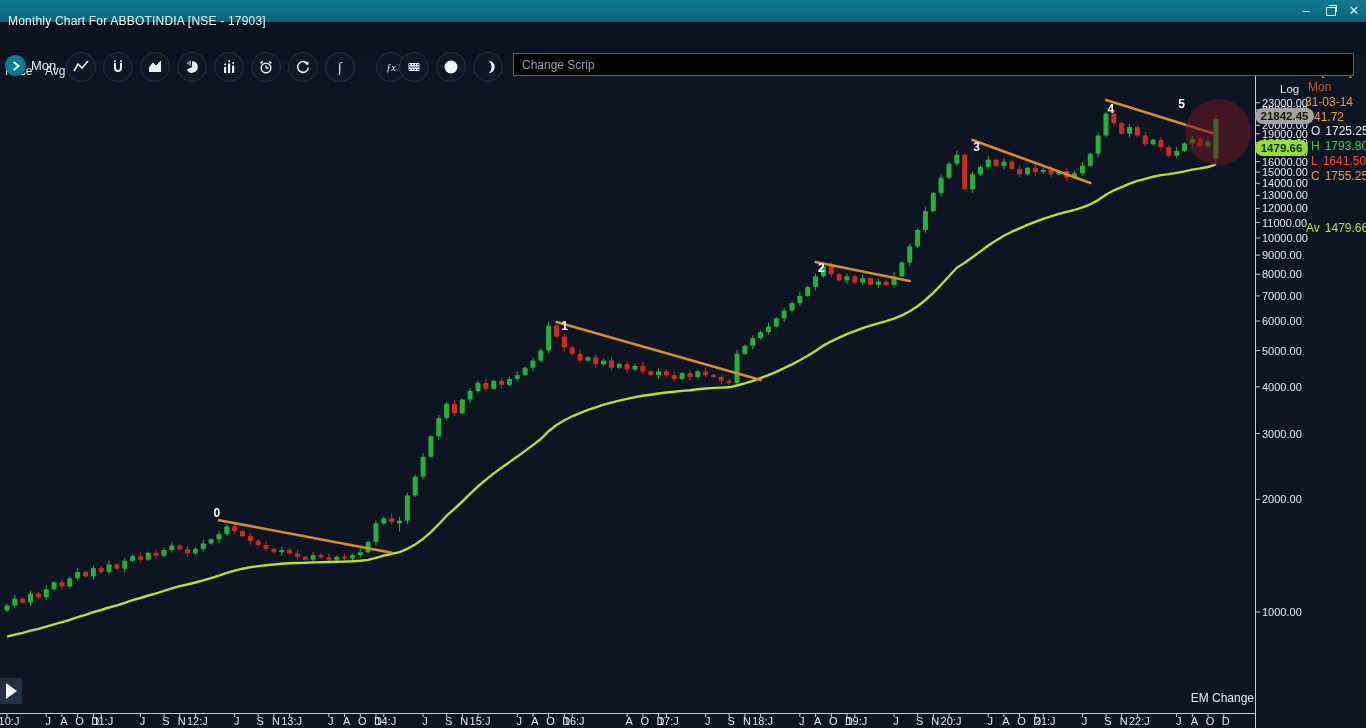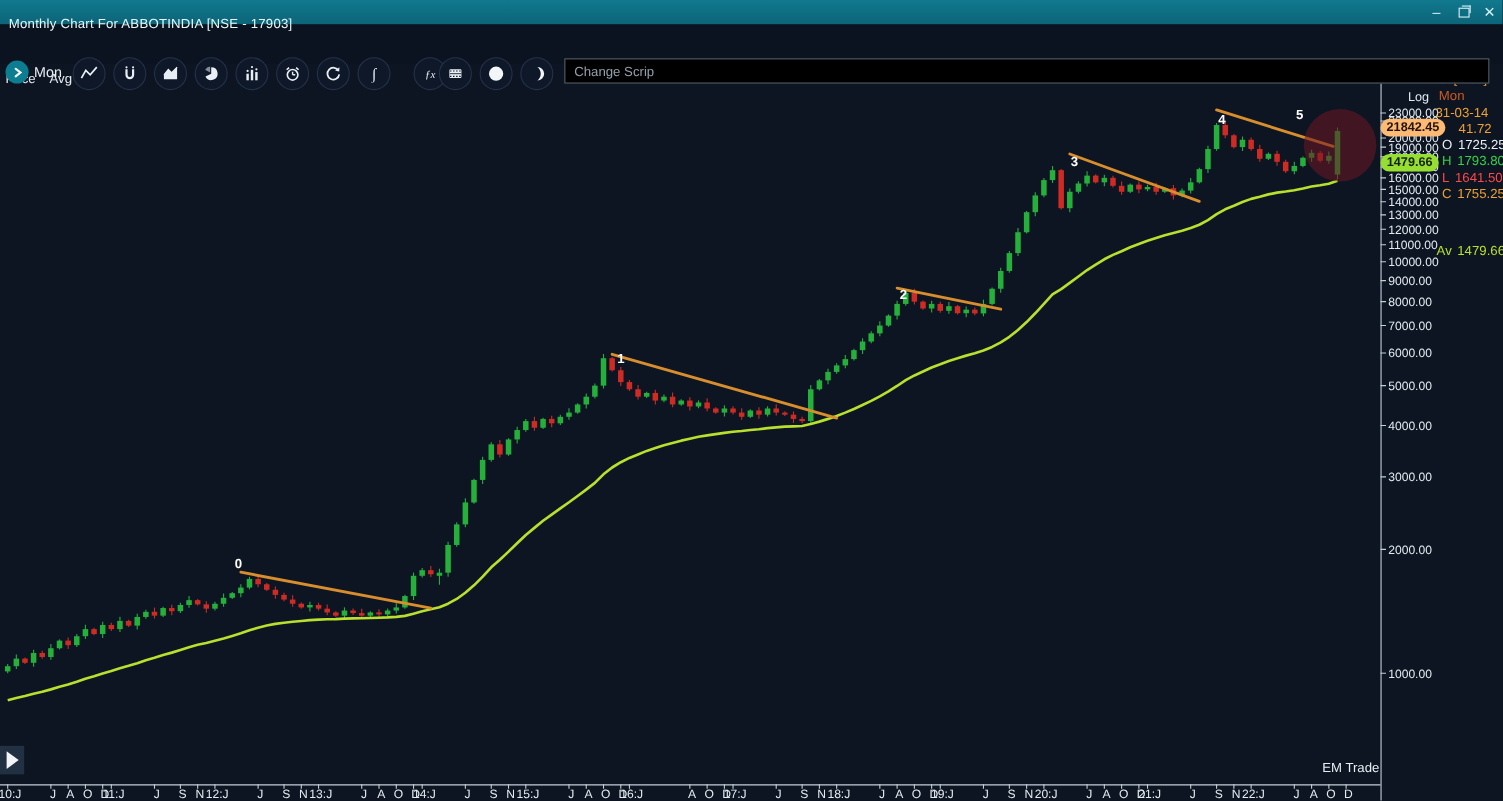--- a/index.html
+++ b/index.html
@@ -19,21 +19,21 @@
     background:#0d7e92;border:1px solid #0a5location62;display:flex;align-items:center;justify-content:center;}
   #interval{position:absolute;left:31px;top:36px;font-size:13px;color:#e9eef3;}
   #scrip-input{position:absolute;left:513px;top:31px;width:823px;height:21px;background:#000000;
     border:1px solid #55626f;color:#c7d1da;font-size:12px;padding:0 8px;outline:none;}
   #scrip-input::placeholder{color:#93a0ac;}
   #chart{position:absolute;left:0;top:0;width:1366px;height:728px;z-index:5;}
   .legend{position:absolute;z-index:10;font-size:12px;color:#e3eaf1;}
   .iprow{position:absolute;z-index:10;font-size:12px;display:flex;gap:5px;white-space:nowrap;}
   .badge{position:absolute;z-index:12;height:16px;border-radius:8px;font-size:11.5px;font-weight:bold;
     display:flex;align-items:center;justify-content:center;}
-  #cursor-badge{left:1255px;top:108px;width:59px;background:#fdba74;color:#241305;}
+  #cursor-badge{left:1255px;top:108px;width:59px;background:#a3a3a3;color:#241305;}
   #avg-badge{left:1255px;top:140px;width:53px;background:#97de33;color:#14220a;}
   #watermark{position:absolute;right:112px;top:691px;font-size:12px;color:#e6edf3;z-index:10;}
   #play-btn{position:absolute;left:0;top:678px;width:22px;height:26px;background:#213042;z-index:10;
     display:flex;align-items:center;justify-content:center;}
   #play-tri{width:0;height:0;border-left:11px solid #f2f6f8;border-top:8px solid transparent;border-bottom:8px solid transparent;}
   .c-or{color:#f0a030;} .c-bo{color:#cd5a1e;} .c-wh{color:#e8eef4;} .c-gr{color:#35d04a;}
   .c-rd{color:#ff4747;} .c-av{color:#b6e229;}
 </style>
 </head>
 <body>
@@ -636,21 +636,21 @@
   <input id="scrip-input" type="text" placeholder="Change Scrip" style="">
 </div>
 
 <span class="legend" style="left:5px;top:64px;">Price</span>
 <span class="legend" style="left:45px;top:64px;text-align:right;">Avg</span>
 <span class="legend" style="left:1259px;top:83px;font-size:11.5px;margin-left:21px;">Log</span>
 
 <span class="iprow c-or" style="left:1308px;top:64px;">51[-105]</span>
 <span class="iprow c-bo" style="left:1308px;top:80px;">Mon</span>
 <span class="iprow c-or" style="left:1305px;top:95px;">31-03-14</span>
-<span class="iprow c-or" style="left:1314px;top:110px;padding-left:12px;">41.72</span>
+<span class="iprow c-or" style="left:1314px;top:110px;">41.72</span>
 <div class="iprow c-wh" style="left:1311px;top:124px;">
   <span>O</span>
     <span>1725.25</span>
 </div>
 <div class="iprow c-gr" style="left:1311px;top:139px;">
   <span>H</span>
     <span>1793.80</span>
 </div>
 <div class="iprow c-rd" style="left:1311px;top:154px;">
   <span>L</span>
@@ -661,17 +661,17 @@
     <span>1755.25</span>
 </div>
 <div class="iprow c-av" style="left:1306px;top:221px;">
   <span>Av</span>
     <span>1479.66</span>
 </div>
 
 <div id="cursor-badge" class="badge">21842.45</div>
 <div id="avg-badge" class="badge">1479.66</div>
 
-<span id="watermark">EM Trade</span>
+<span id="watermark">EM Change</span>
 
 <div id="play-btn">
     <div id="play-tri"></div>
   </div>
 
 </body></html>

